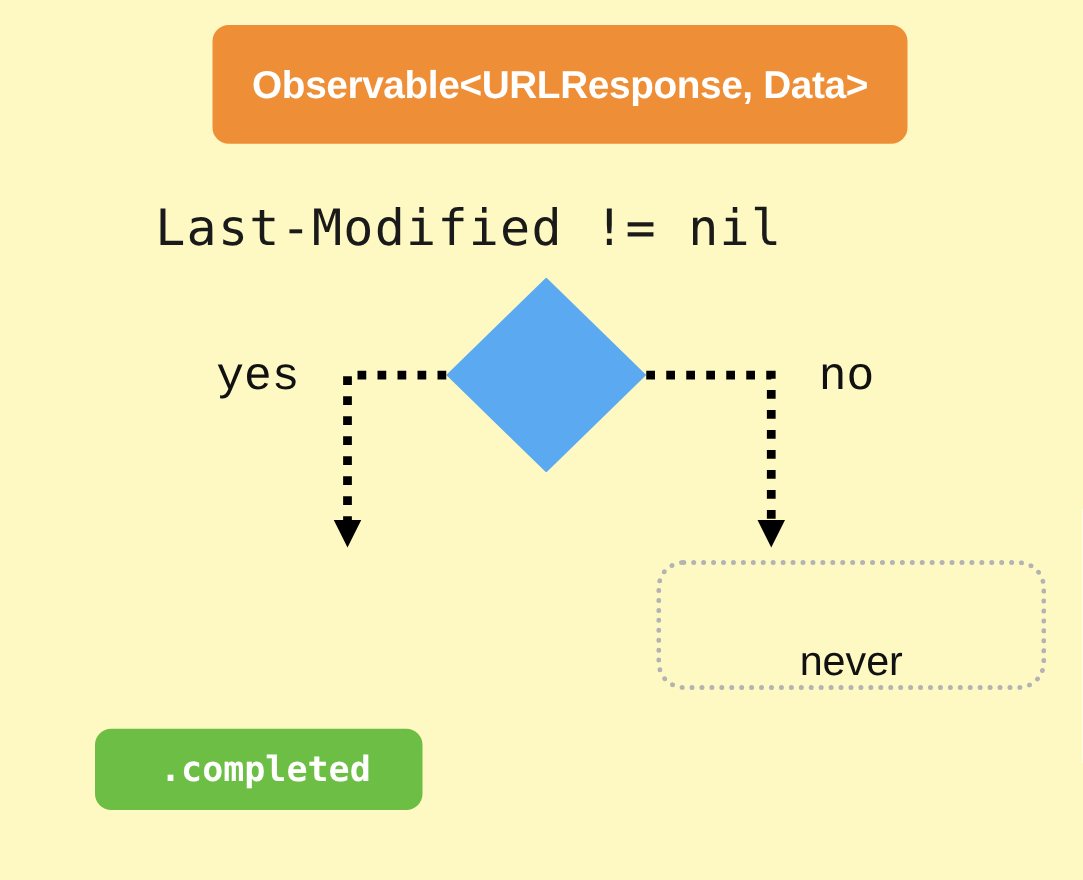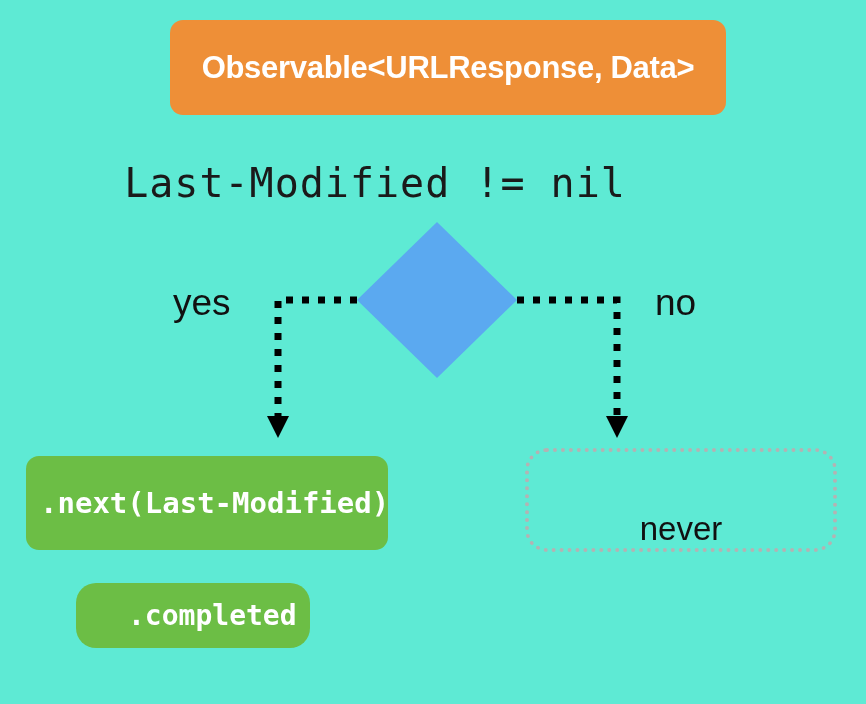--- a/index.html
+++ b/index.html
@@ -7,21 +7,21 @@
     padding: 0;
     background: #ffffff;
   }
   body {
     font-family: "Liberation Sans", sans-serif;
   }
   #canvas {
     position: relative;
     width: 866px;
     height: 704px;
-    background: #5eead4;
+    background: #fef9c3;
     overflow: hidden;
   }
 
   
   .node-source {
     position: absolute;
     left: 170px;
     top: 20px;
     width: 556px;
     height: 95px;
@@ -66,21 +66,21 @@
     left: 357px;
     top: 222px;
     width: 160px;
     height: 156px;
   }
 
   
   .edge-label {
     position: absolute;
     color: #111111;
-    font-family: Liberation Sans, sans-serif;
+    font-family: Liberation Mono, monospace;
     font-size: 37px;
     line-height: 1;
     white-space: nowrap;
   }
   .edge-label-yes { left: 173px; top: 284px; }
   .edge-label-no  { left: 655px; top: 284px; }
 
   
   .connectors {
     position: absolute;
@@ -103,24 +103,23 @@
   .node-emit-next {
     left: 26px;
     top: 456px;
     width: 362px;
     height: 94px;
     padding-left: 14px;
   }
   .node-emit-completed {
     left: 76px;
     top: 583px;
-    width: 234px;
+    width: 262px;
     height: 65px;
     padding-left: 16px;
-    border-radius: 20px;
   }
   .node-emit-label {
     color: #ffffff;
     font-family: "DejaVu Sans Mono", "Liberation Mono", monospace;
     font-weight: bold;
     font-size: 29px;
     letter-spacing: 0px;
     white-space: nowrap;
   }
   .node-emit-completed .node-emit-label {
@@ -176,23 +175,20 @@
       <path d="M 357 300 L 278 300 L 278 419" fill="none" stroke="#000000" stroke-width="7" stroke-dasharray="7 9" stroke-linecap="butt"></path>
       <polygon points="278,438 267,416 289,416" fill="#000000"></polygon>
     </g>
 
     <g>
       <path d="M 517 300 L 617 300 L 617 419" fill="none" stroke="#000000" stroke-width="7" stroke-dasharray="7 9" stroke-linecap="butt"></path>
       <polygon points="617,438 606,416 628,416" fill="#000000"></polygon>
     </g>
   </svg>
 
-  <div class="node-emit node-emit-next">
-    <span class="node-emit-label">.next(Last-Modified)</span>
-  </div>
 
   <div class="node-emit node-emit-completed">
     <span class="node-emit-label">.completed</span>
   </div>
 
   <div class="node-never">
     <span class="node-never-label">never</span>
   </div>
 
 </div>

